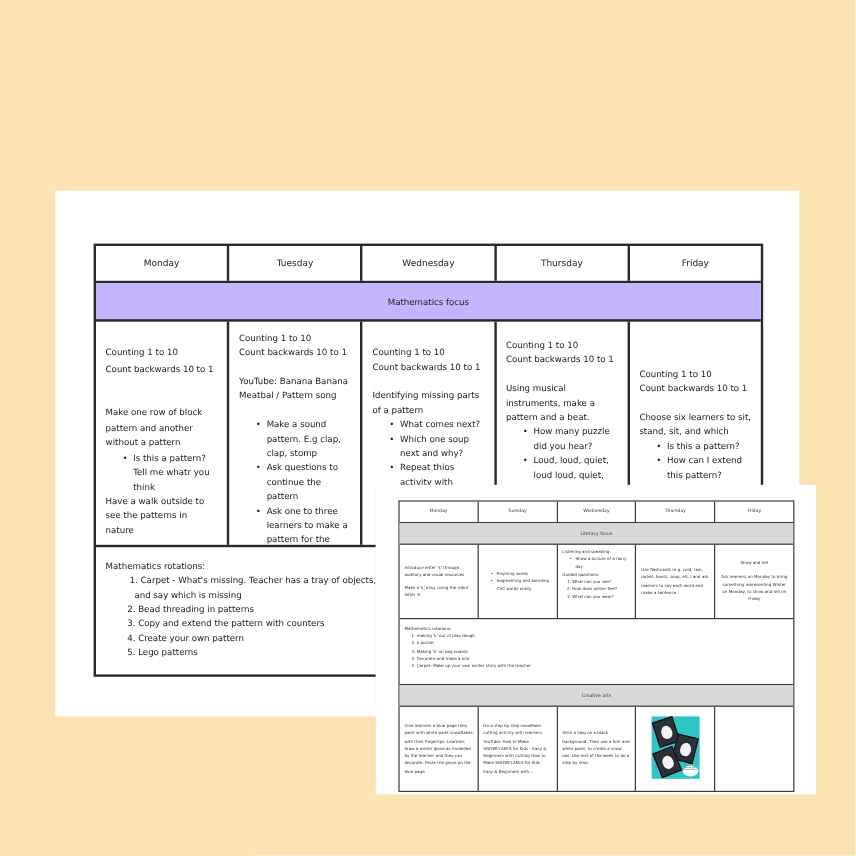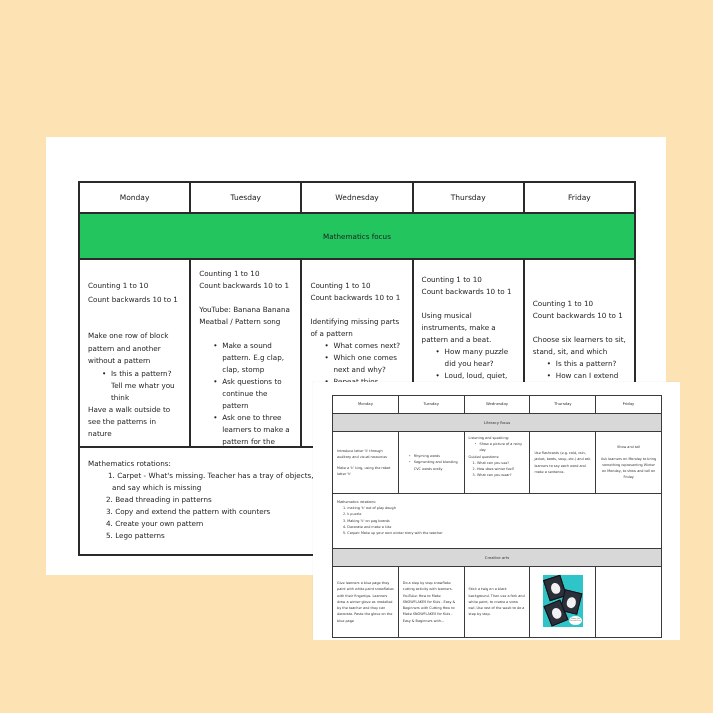--- a/index.html
+++ b/index.html
@@ -6,20 +6,21 @@
   html, body { width: 713px; height: 713px; overflow: hidden; }
   body {
     background: #fde2b4;
     position: relative;
     font-family: "DejaVu Sans", sans-serif;
     color: #222;
   }
   .page {
     position: absolute;
     background: #ffffff;
+    margin-top: 22px;
   }
   #page1 { left: 46px; top: 137px; width: 620px; height: 438px; }
   #page2 { left: 313px; top: 382px; width: 367px; height: 258px; box-shadow: -1px -1px 0 rgba(0,0,0,0.02); }
 
   
   .t1 {
     position: absolute;
     left: 32px; top: 44px;
     width: 558px;
     border: 2px solid #2a2a2a;
@@ -31,21 +32,21 @@
     border-right: 2px solid #2a2a2a;
     font-size: 7.2px;
     line-height: 12px;
     padding: 0 8px;
     overflow: hidden;
   }
   .t1 .cell:last-child { border-right: none; }
   .t1 .hdr { height: 31px; }
   .t1 .hdr .cell { display: flex; align-items: center; justify-content: center; font-size: 7.5px; }
   .t1 .focus {
-    height: 46px; background: #22c55e;
+    height: 32px; background: #c4b5fd;
     display: flex; align-items: center; justify-content: center;
     font-size: 7.2px;
   }
   .t1 .content { height: 188px; }
   .t1 .content .cell { padding-top: 0; }
   .t1 .rot { height: 106px; padding: 10px 8px; font-size: 7.2px; line-height: 12px; overflow: hidden; white-space: nowrap; }
   .gap { height: 12px; }
   ul.bl { list-style: none; padding-left: 14px; }
   ul.bl li { position: relative; padding-left: 9px; }
   ul.bl li::before { content: "\2022"; position: absolute; left: 0; top: 0; }
@@ -139,21 +140,21 @@
         </ul>
       </div>
 
       <div class="cell" style="padding-top:20px;">
         <div>Counting 1 to 10</div>
         <div>Count backwards 10 to 1</div>
         <div class="gap"></div>
         <div>Identifying missing parts of a pattern</div>
         <ul class="bl">
           <li>What comes next?</li>
-          <li>Which one comes next and why?</li>
+          <li>Which one soup next and why?</li>
           <li>Repeat thios activity with different patterns</li>
         </ul>
       </div>
 
       <div class="cell" style="padding-top:14px;">
         <div>Counting 1 to 10</div>
         <div>Count backwards 10 to 1</div>
         <div class="gap"></div>
         <div>Using musical instruments, make a pattern and a beat.</div>
         <ul class="bl">

